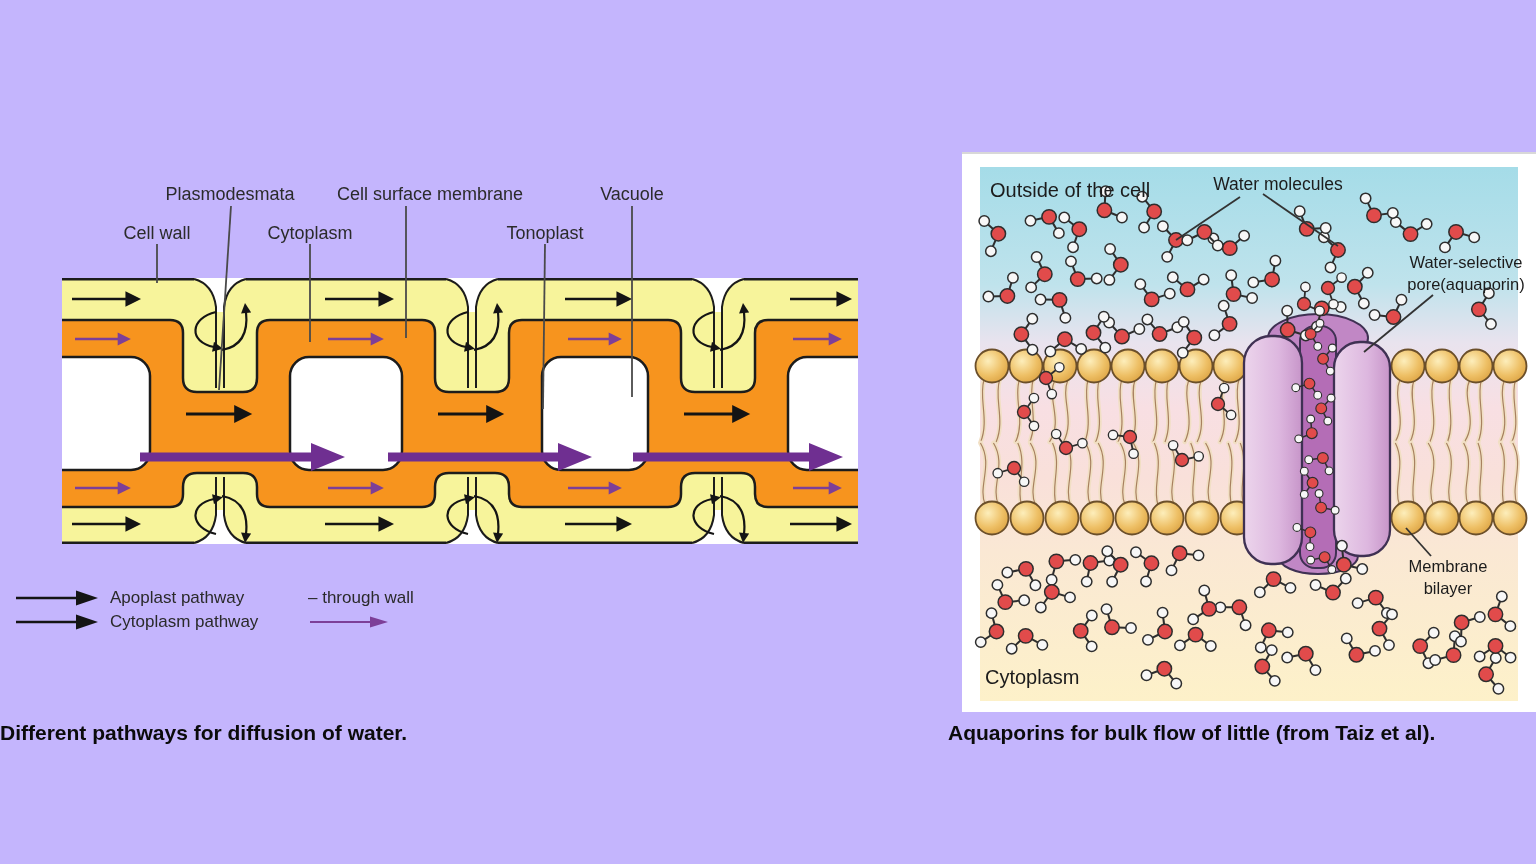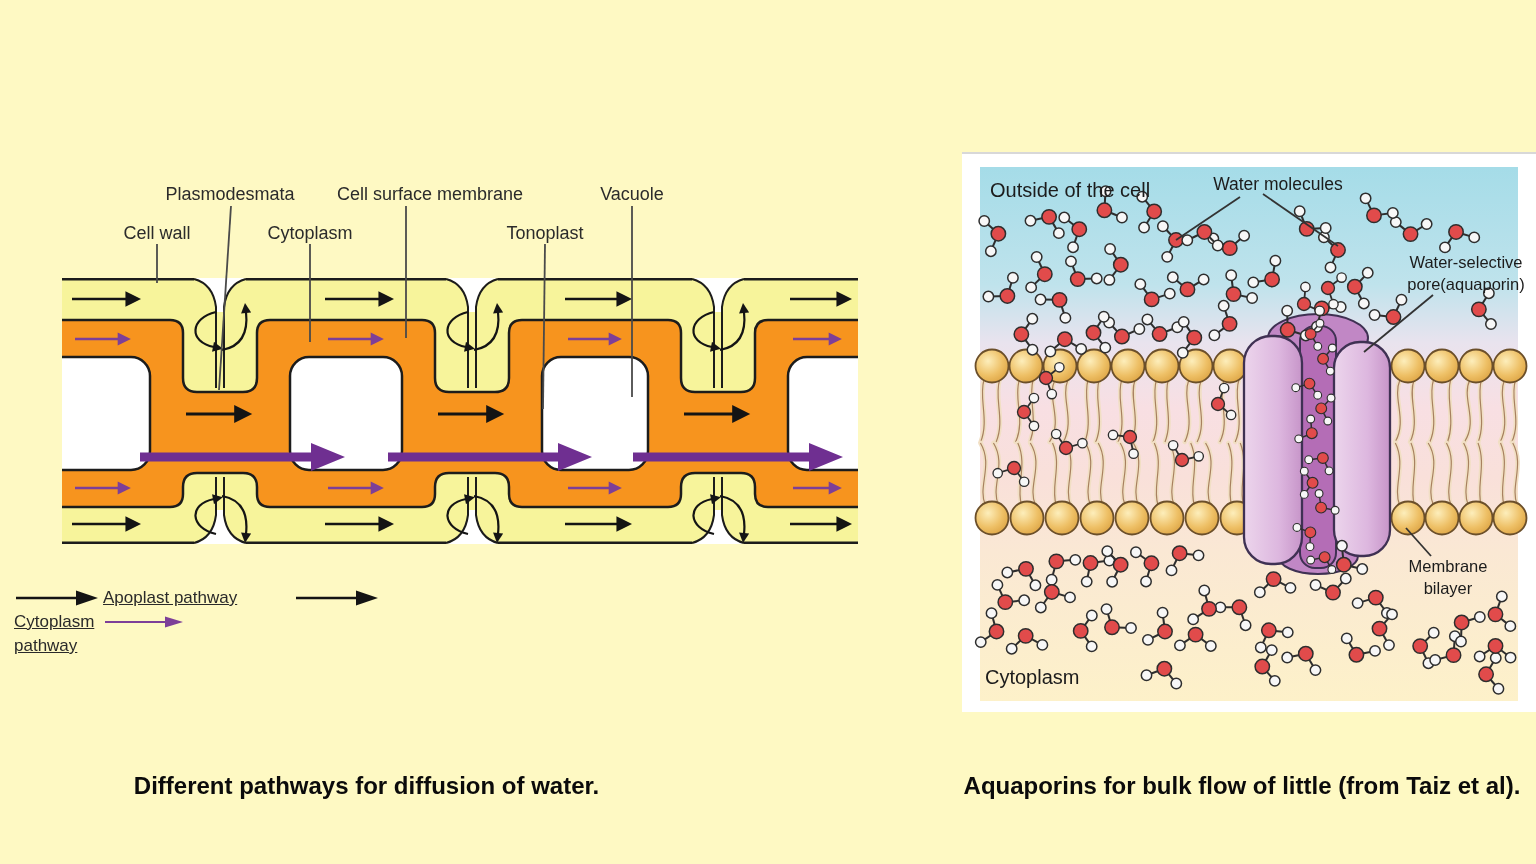--- a/index.html
+++ b/index.html
@@ -1,33 +1,33 @@
 <!DOCTYPE html>
 <html style="--black-arrow: #141414; --purple-arrow: #7d3f98; --lleader: #4a4a4a; --ltext: #2b2b2b; --rleader: #333333; --rtext: #1c1c1c;"><head>
 <meta charset="utf-8">
 <style>
   html,body{margin:0;padding:0;background:#ffffff;}
-  .page{position:relative;width:1536px;height:864px;overflow:hidden;background:#fef9c3;
+  .page{position:relative;width:1536px;height:864px;overflow:hidden;background:#c4b5fd;
         font-family:"Liberation Sans",sans-serif;}
   svg.layer{position:absolute;pointer-events:none;}
   #leftsvg{left:0;top:170px;width:940px;height:580px;}
   .rightpanel{position:absolute;left:962px;top:152px;width:574px;height:560px;background:#fff;
               border-top:2px solid #d8d8d8;box-sizing:border-box;}
   .ill{position:absolute;left:980px;top:167px;width:538px;height:534px;}
   #rightsvg{left:962px;top:152px;width:574px;height:560px;}
   .legend{position:absolute;left:14px;top:586px;display:grid;
-          grid-template-columns:88px 190px auto;column-gap:1px;
-          font-size:17px;line-height:24px;color:#2a2a2a;align-items:start;text-decoration:underline;}
+          grid-template-columns:88px 190px auto;column-gap:8px;
+          font-size:17px;line-height:24px;color:#2a2a2a;align-items:start;}
   .larrow{width:86px;height:24px;display:block;}
   .akey{stroke:var(--black-arrow,#141414);stroke-width:2.6;}
   .akey.purple{stroke:var(--purple-arrow,#7d3f98);stroke-width:2.2;}
   .hkey{fill:var(--black-arrow,#141414);}
   .hkey.purple{fill:var(--purple-arrow,#7d3f98);}
   .ldesc2{padding-left:12px;display:block;}
-  .caption{position:absolute;top:772px;font-weight:700;font-size:24px;color:#0b0b0b;text-align:center;}
+  .caption{position:absolute;top:721px;font-weight:700;font-size:21px;color:#0b0b0b;text-align:left;}
   .cap-left{left:0;width:733px;}
   .cap-right{left:948px;width:588px;}
   .dlabel{fill:var(--ltext,#2b2b2b);font-family:"Liberation Sans",sans-serif;font-size:18px;}
   .lleader{stroke:var(--lleader,#4a4a4a);stroke-width:1.8;fill:none;}
   .rlabel{fill:var(--rtext,#1c1c1c);font-family:"Liberation Sans",sans-serif;}
   .rleader{stroke:var(--rleader,#333);stroke-width:1.8;fill:none;}
 </style>
 </head>
 <body>
 
@@ -132,20 +132,21 @@
           </marker>
         </defs>
       </svg>
 
     <div class="legend">
       <svg class="larrow" viewBox="0 0 86 24">
         <line class="akey" x1="2" y1="12" x2="62" y2="12"></line>
           <polygon class="hkey" points="62,4.5 84,12 62,19.5"></polygon>
       </svg>
       <span>Apoplast pathway</span>
+      <span>– through wall</span>
 
       <svg class="larrow" viewBox="0 0 86 24">
         <line class="akey" x1="2" y1="12" x2="62" y2="12"></line>
           <polygon class="hkey" points="62,4.5 84,12 62,19.5"></polygon>
       </svg>
       <span>Cytoplasm pathway</span>
 
       <svg class="larrow" viewBox="0 0 86 24">
         <line class="akey purple" x1="2" y1="12" x2="62" y2="12"></line>
           <polygon class="hkey purple" points="62,6.5 80,12 62,17.5"></polygon>

